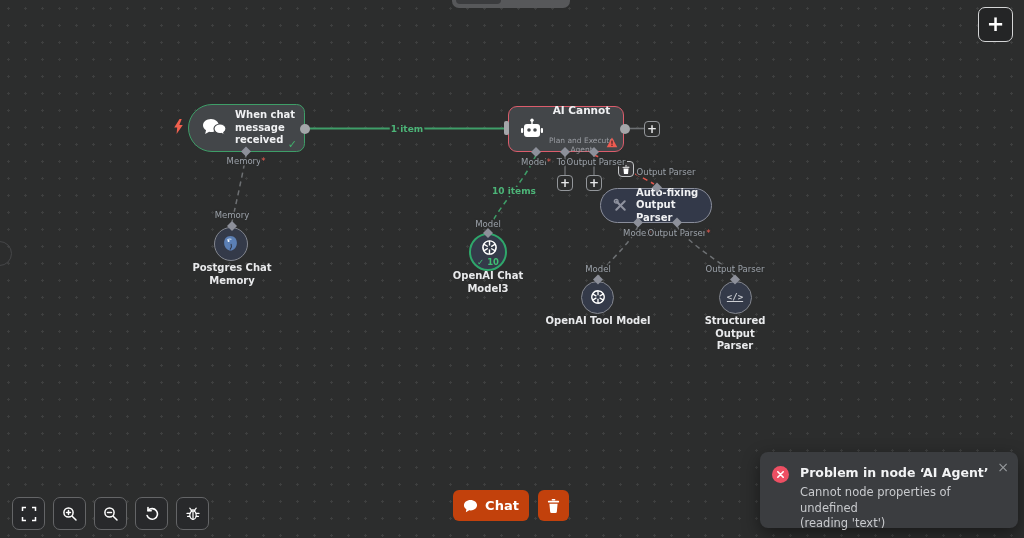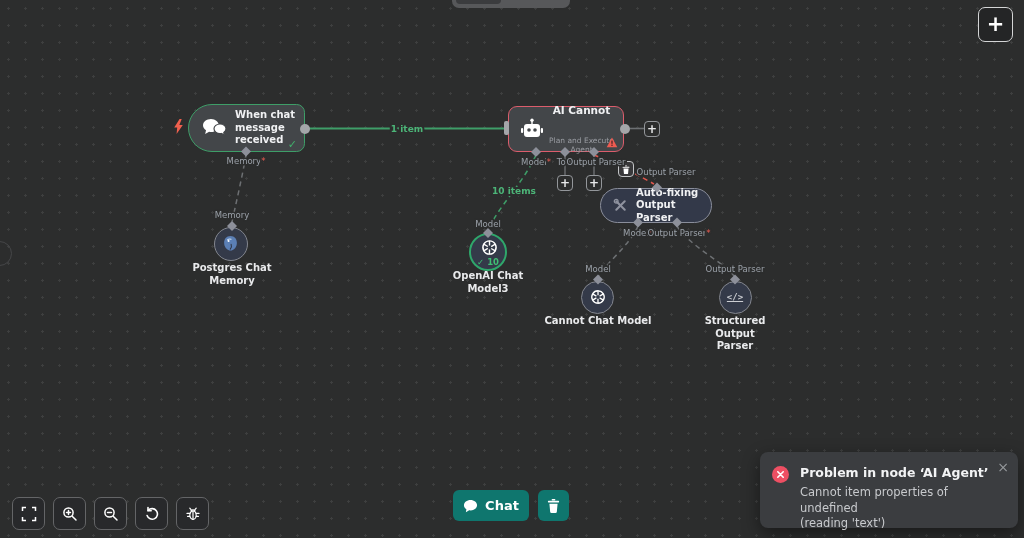--- a/index.html
+++ b/index.html
@@ -29,21 +29,21 @@
     border:1.5px solid #93969a;border-radius:4px;color:#e8e9ea;font-size:12px;font-weight:bold;
     display:flex;align-items:center;justify-content:center;line-height:1;}
   .check{color:#41b06c;font-weight:bold;}
 
   
   .tool-btn{position:absolute;top:497px;width:33px;height:33px;background:#28292b;
     border:1px solid #646567;border-radius:7px;box-sizing:border-box;
     display:flex;align-items:center;justify-content:center;}
 
   
-  .bar-btn{position:absolute;top:490px;background:#0f766e;border:none;border-radius:6px;
+  .bar-btn{position:absolute;top:490px;background:#c2410c;border:none;border-radius:6px;
     display:flex;align-items:center;justify-content:center;gap:7px;color:#fff;
     font-family:inherit;font-size:13px;font-weight:bold;}
 
   
   .toast{position:absolute;left:760px;top:452px;width:258px;height:76px;background:#3b3d40;
     border-radius:8px;box-shadow:0 6px 18px rgba(0,0,0,.45);box-sizing:border-box;
     padding:13px 26px 12px 40px;}
   .toast-title{font-size:12.5px;font-weight:bold;color:#f2f3f4;}
   .toast-body{font-size:11.5px;color:#c8cacd;line-height:1.35;margin-top:5px;}
   .toast-icon{position:absolute;left:12px;top:14px;width:17px;height:17px;border-radius:50%;
@@ -182,21 +182,21 @@
         <path d="M0,-6.2 A6.2 6.2 0 0 1 5.4,-3.1 L1.6,-0.9"></path>
         <path d="M0,-6.2 A6.2 6.2 0 0 1 5.4,-3.1 L1.6,-0.9" transform="rotate(60)"></path>
         <path d="M0,-6.2 A6.2 6.2 0 0 1 5.4,-3.1 L1.6,-0.9" transform="rotate(120)"></path>
         <path d="M0,-6.2 A6.2 6.2 0 0 1 5.4,-3.1 L1.6,-0.9" transform="rotate(180)"></path>
         <path d="M0,-6.2 A6.2 6.2 0 0 1 5.4,-3.1 L1.6,-0.9" transform="rotate(240)"></path>
         <path d="M0,-6.2 A6.2 6.2 0 0 1 5.4,-3.1 L1.6,-0.9" transform="rotate(300)"></path>
       </g>
     </svg>
   </span>
 </div>
-<div class="circle-label" style="left:542px;top:315px;width:112px;">Cannot Chat Model</div>
+<div class="circle-label" style="left:542px;top:315px;width:112px;">OpenAI Tool Model</div>
 
 <div class="circle-node" style="left:718.5px;top:280.5px;width:33px;height:33px;border:1.5px solid #83868e;
      display:flex;align-items:center;justify-content:center;font-family:'DejaVu Sans Mono','Liberation Mono',monospace;
      font-size:9px;color:#ccced3;font-weight:bold;">
   <span>&lt;/&gt;</span>
 </div>
 <div class="circle-label" style="left:684px;top:315px;width:102px;">
   <span>Structured Output</span><br><span>Parser</span>
 </div>
 
@@ -285,15 +285,15 @@
 
 <div class="toast">
   <span class="toast-icon">
     <svg width="9" height="9" viewBox="0 0 10 10" stroke="#fff" stroke-width="1.8" stroke-linecap="round">
         <path d="M2 2l6 6M8 2l-6 6"></path>
       </svg>
   </span>
   <div class="toast-title">Problem in node ‘AI Agent’</div>
   <span class="toast-close">×</span>
   <div class="toast-body">
-    <span>Cannot item properties of undefined</span><br><span>(reading 'text')</span>
+    <span>Cannot node properties of undefined</span><br><span>(reading 'text')</span>
   </div>
 </div>
 
 </body></html>

